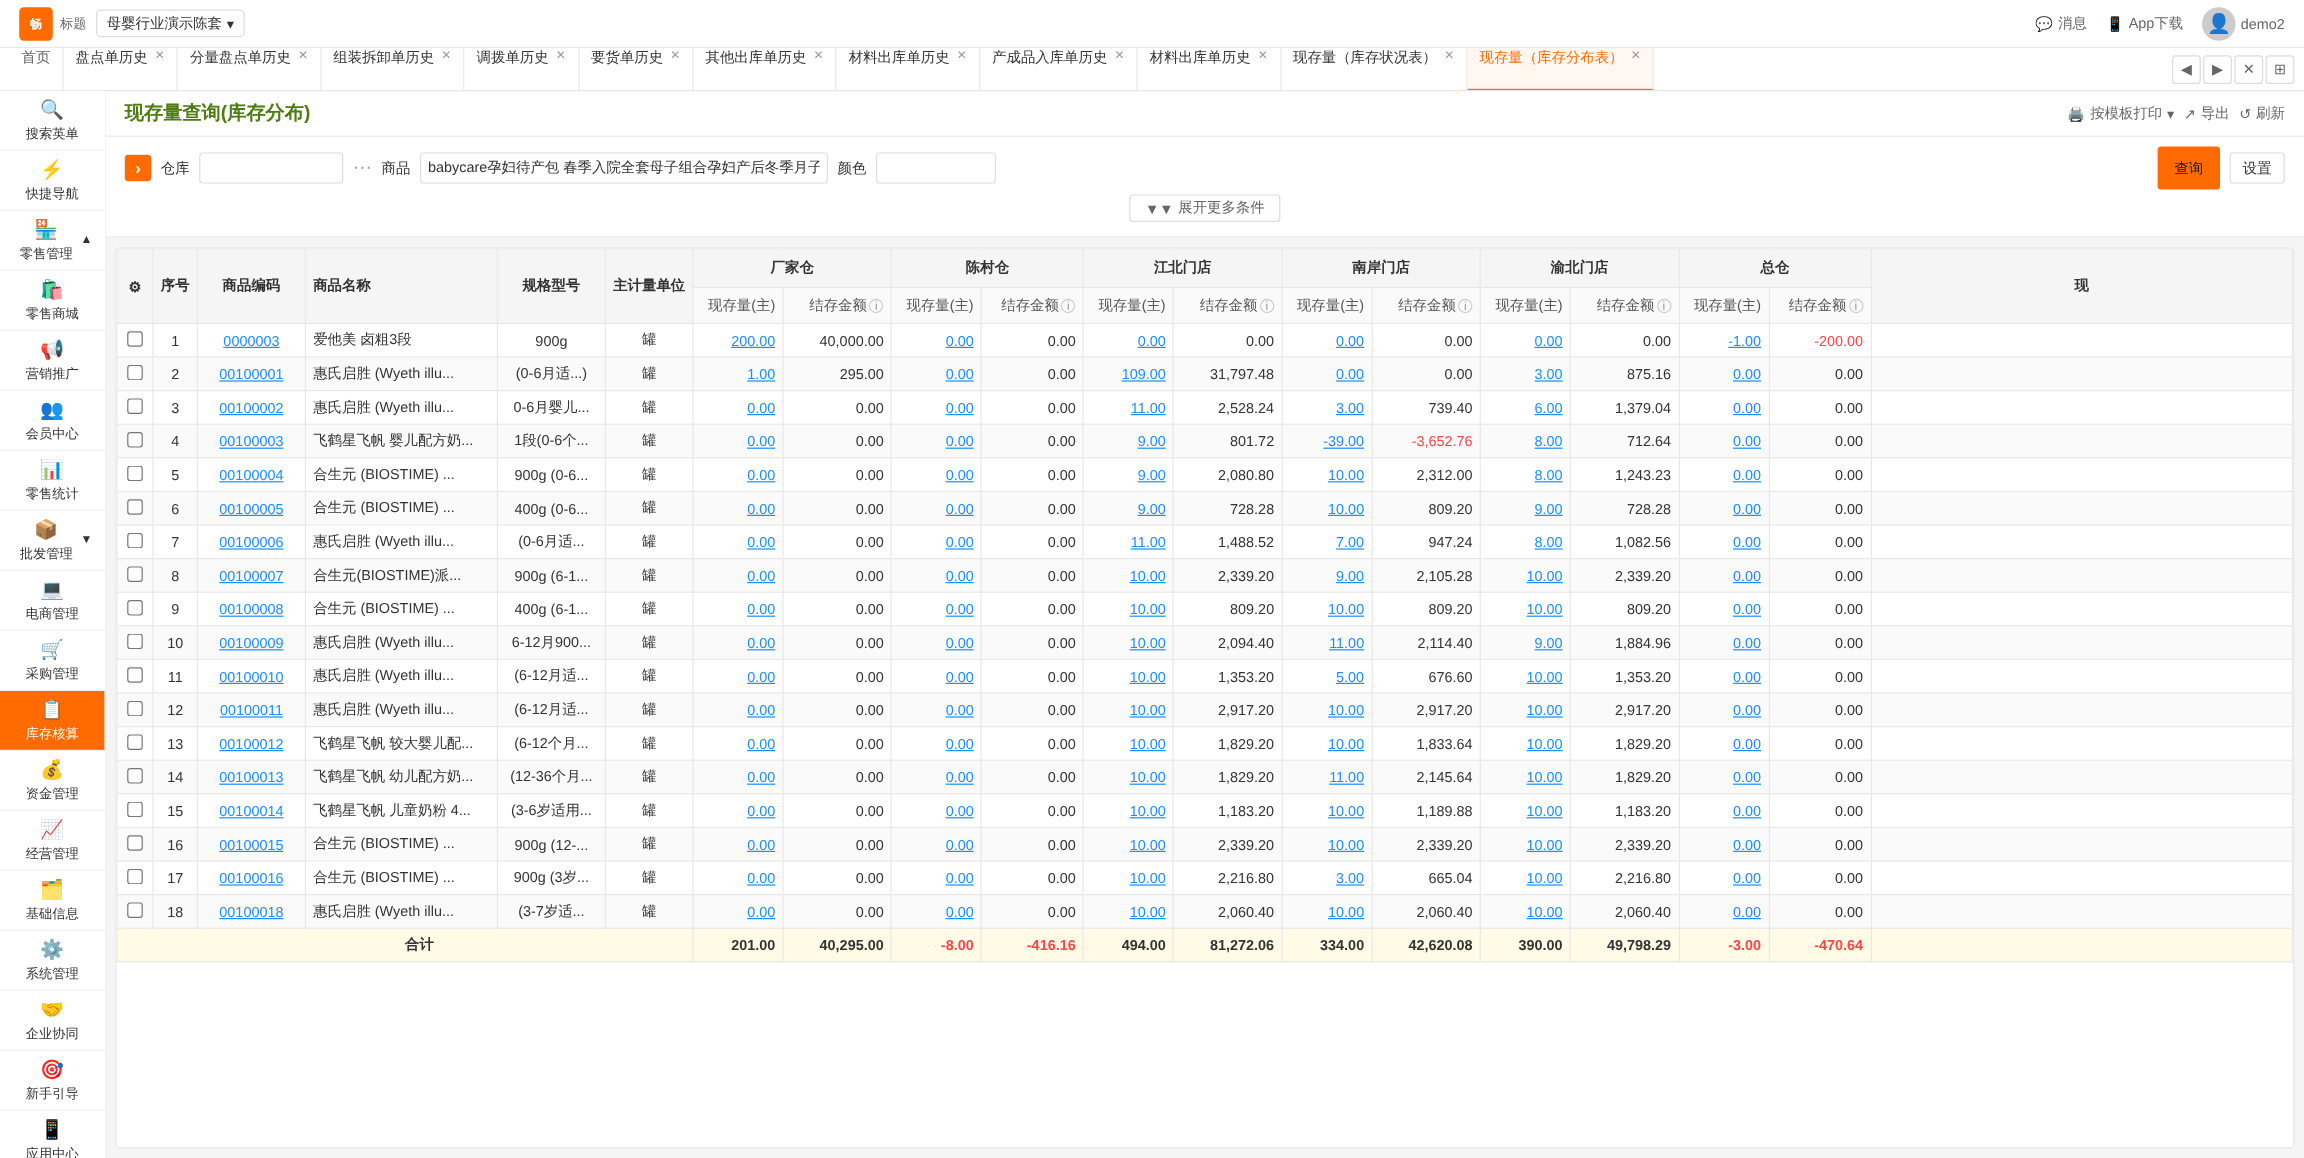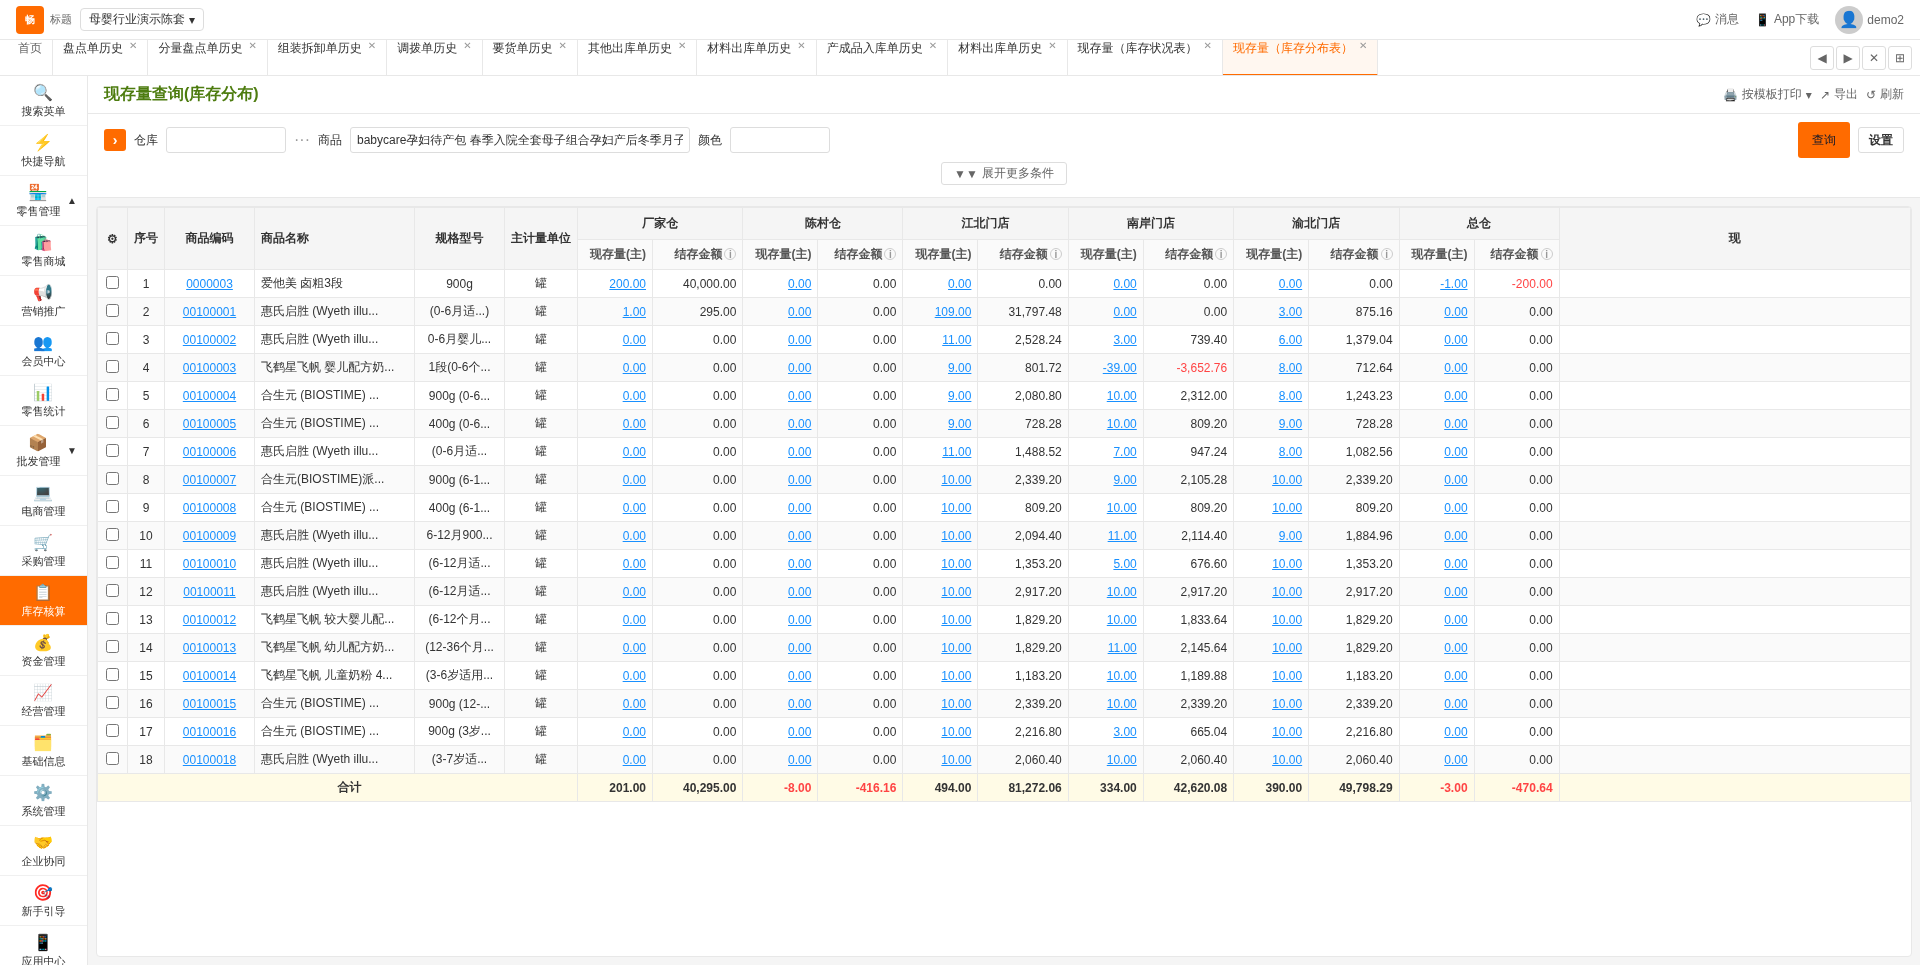--- a/index.html
+++ b/index.html
@@ -63,30 +63,30 @@
     .filter-area { background: #fff; padding: 8px 16px; border-bottom: 1px solid #e8e8e8; }
     .filter-row { display: flex; align-items: center; gap: 8px; margin-bottom: 0; }
     .filter-expand-btn { width: 22px; height: 22px; background: #ff6b00; color: #fff; border-radius: 3px; display: flex; align-items: center; justify-content: center; cursor: pointer; font-size: 14px; font-weight: bold; flex-shrink: 0; }
     .filter-label { font-size: 12px; color: #333; white-space: nowrap; text-align: right; }
     .filter-input { border: 1px solid #ddd; border-radius: 3px; padding: 3px 6px; font-size: 12px; height: 26px; outline: none; }
     .filter-input.warehouse { width: 120px; }
     .filter-dots { color: #999; font-size: 16px; }
     .filter-input.goods-name { width: 340px; color: #333; }
     .filter-input.color { width: 100px; }
     .btn-search { background: #ff6b00; color: #0f172a; border: none; border-radius: 3px; padding: 4px 14px; font-size: 12px; cursor: pointer; height: 36px; }
-    .btn-settings { background: #fff; color: #333; border: 1px solid #ddd; border-radius: 3px; padding: 4px 10px; font-size: 12px; cursor: pointer; height: 26px; font-weight: bold; }
+    .btn-settings { background: #fff; color: #333; border: 1px solid #ddd; border-radius: 3px; padding: 4px 10px; font-size: 12px; cursor: pointer; height: 26px; }
     .filter-expand-row { display: flex; align-items: center; justify-content: center; padding: 4px 0; }
     .expand-more-btn { display: flex; align-items: center; gap: 4px; font-size: 12px; color: #666; cursor: pointer; border: 1px solid #ddd; border-radius: 3px; padding: 2px 12px; background: #fff; }
 
     
     .table-container { flex: 1; overflow: auto; background: #fff; margin: 8px; border-radius: 4px; border: 1px solid #e8e8e8; }
     .data-table { width: 100%; border-collapse: collapse; font-size: 12px; min-width: 1600px; }
     .data-table th, .data-table td { border: 1px solid #e8e8e8; padding: 5px 6px; text-align: center; white-space: nowrap; }
     .data-table thead tr:first-child th { background: #f5f5f5; font-weight: bold; color: #333; height: 32px; }
-    .data-table thead tr:nth-child(2) th { background: #fafafa; font-weight: bold; color: #555; height: 30px; }
+    .data-table thead tr:nth-child(2) th { background: #fafafa; font-weight: normal; color: #555; height: 30px; }
     .data-table tbody tr:nth-child(even) { background: #fafafa; }
     .data-table .col-index { width: 36px; }
     .data-table .col-code { width: 90px; }
     .data-table .col-name { width: 160px; text-align: left; max-width: 160px; overflow: hidden; text-overflow: ellipsis; }
     .data-table .col-spec { width: 90px; }
     .data-table .col-unit { width: 60px; }
     .data-table .col-num { width: 75px; text-align: right; }
     .data-table .col-amount { width: 85px; text-align: right; }
     .red { color: #ff4444; }
     .link-num { color: #1890ff; text-decoration: underline; cursor: pointer; }

